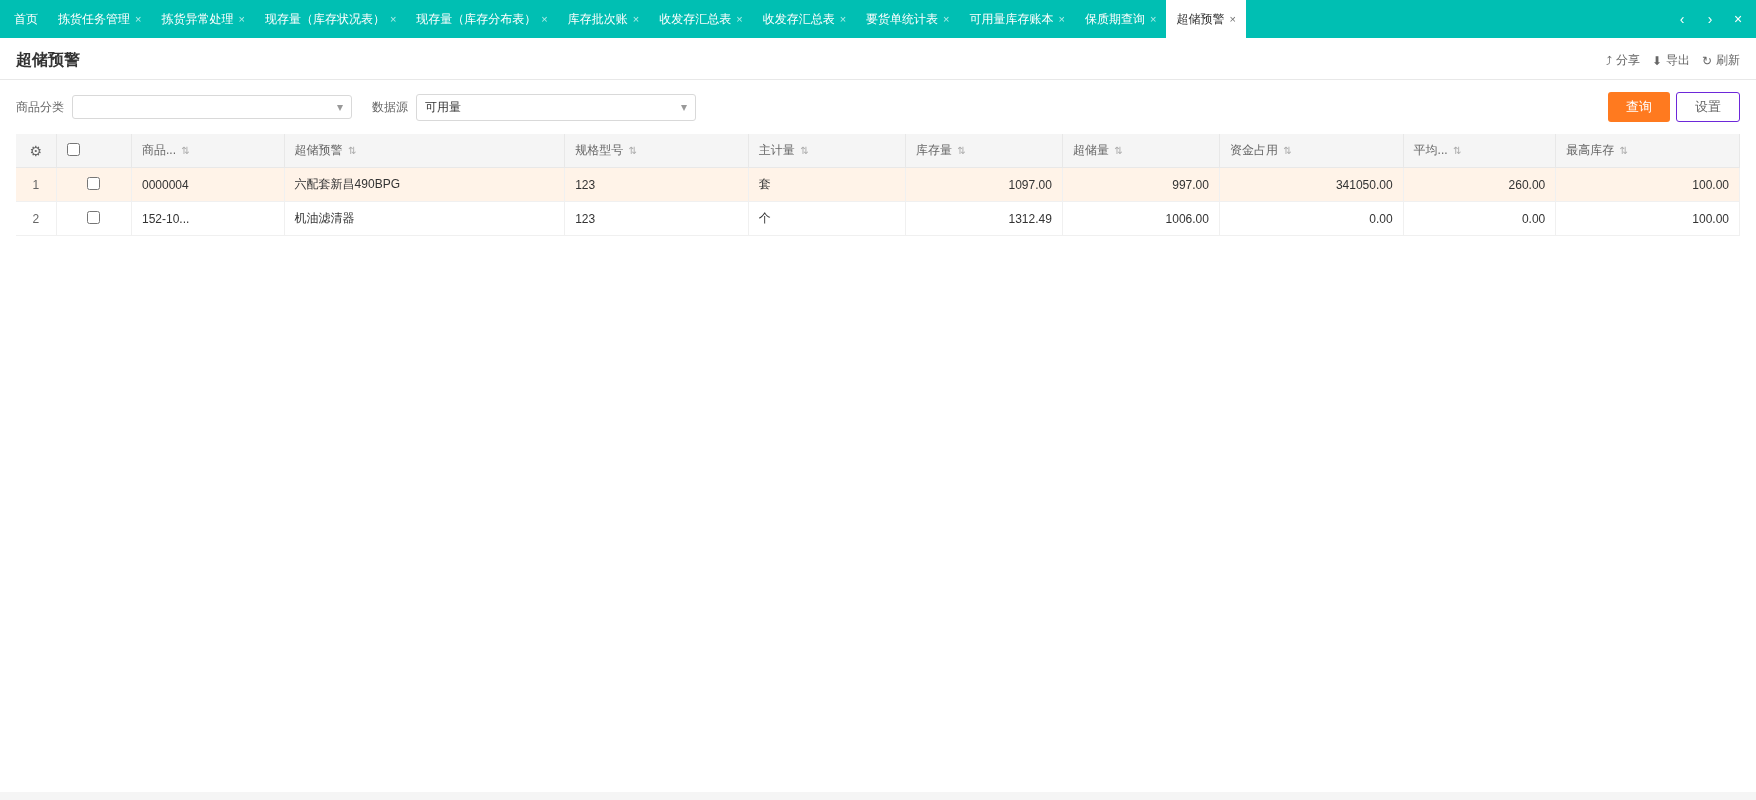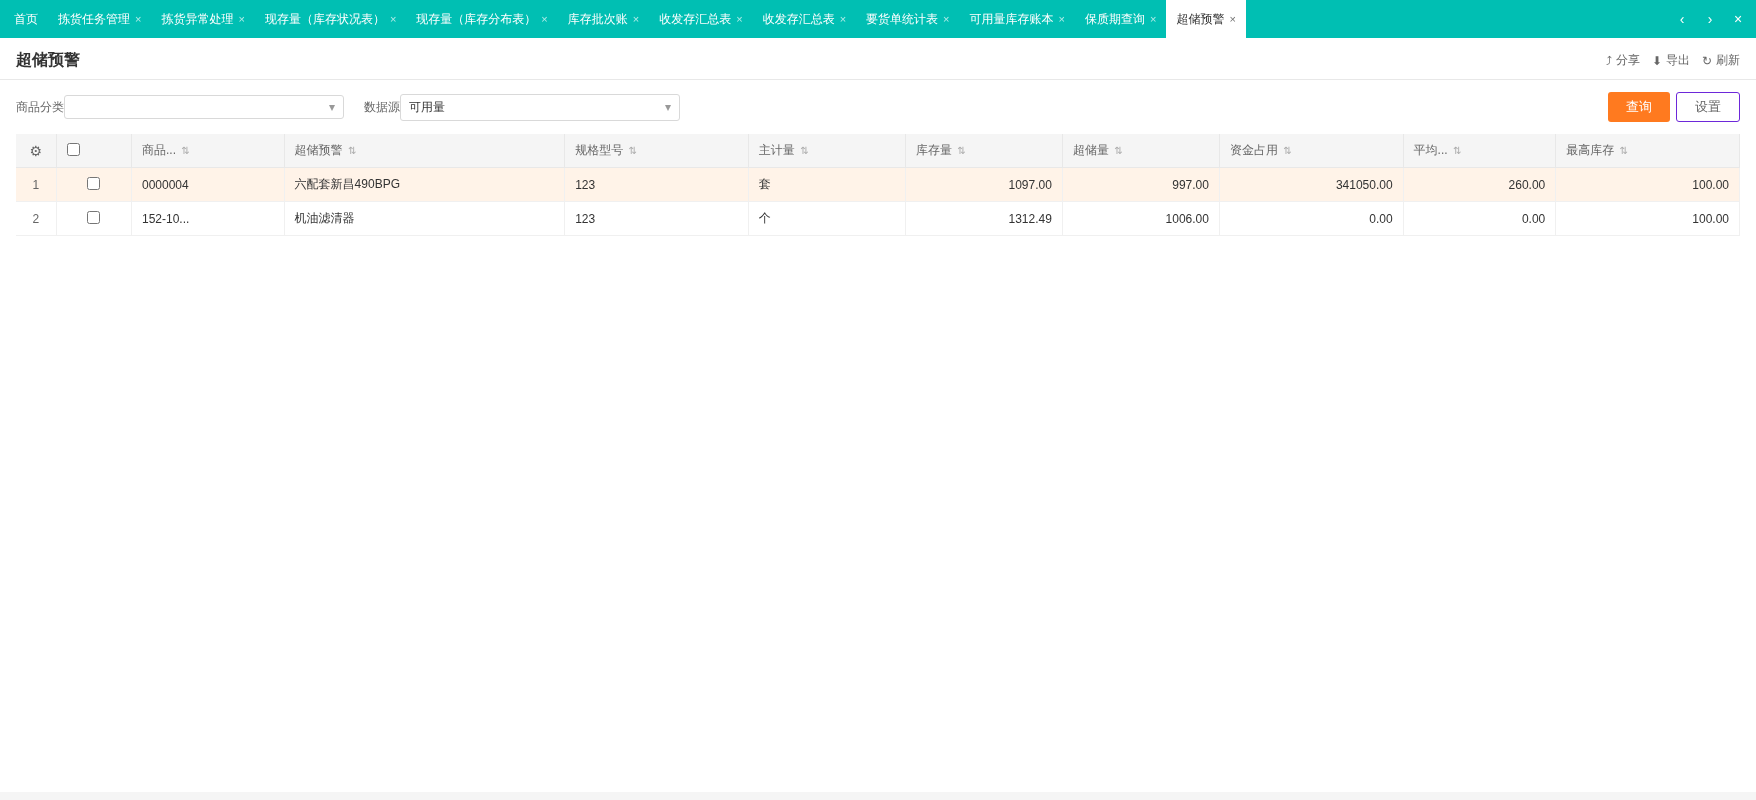--- a/index.html
+++ b/index.html
@@ -92,20 +92,21 @@
     .filter-row {
       display: flex;
       align-items: center;
       gap: 20px;
       margin-bottom: 12px;
       flex-wrap: wrap;
     }
     .filter-item {
       display: flex;
       align-items: center;
+      gap: 8px;
     }
     .filter-label {
       color: #666;
       font-size: 12px;
       white-space: nowrap;
     }
     .filter-select {
       display: flex;
       align-items: center;
       border: 1px solid #d9d9d9;

